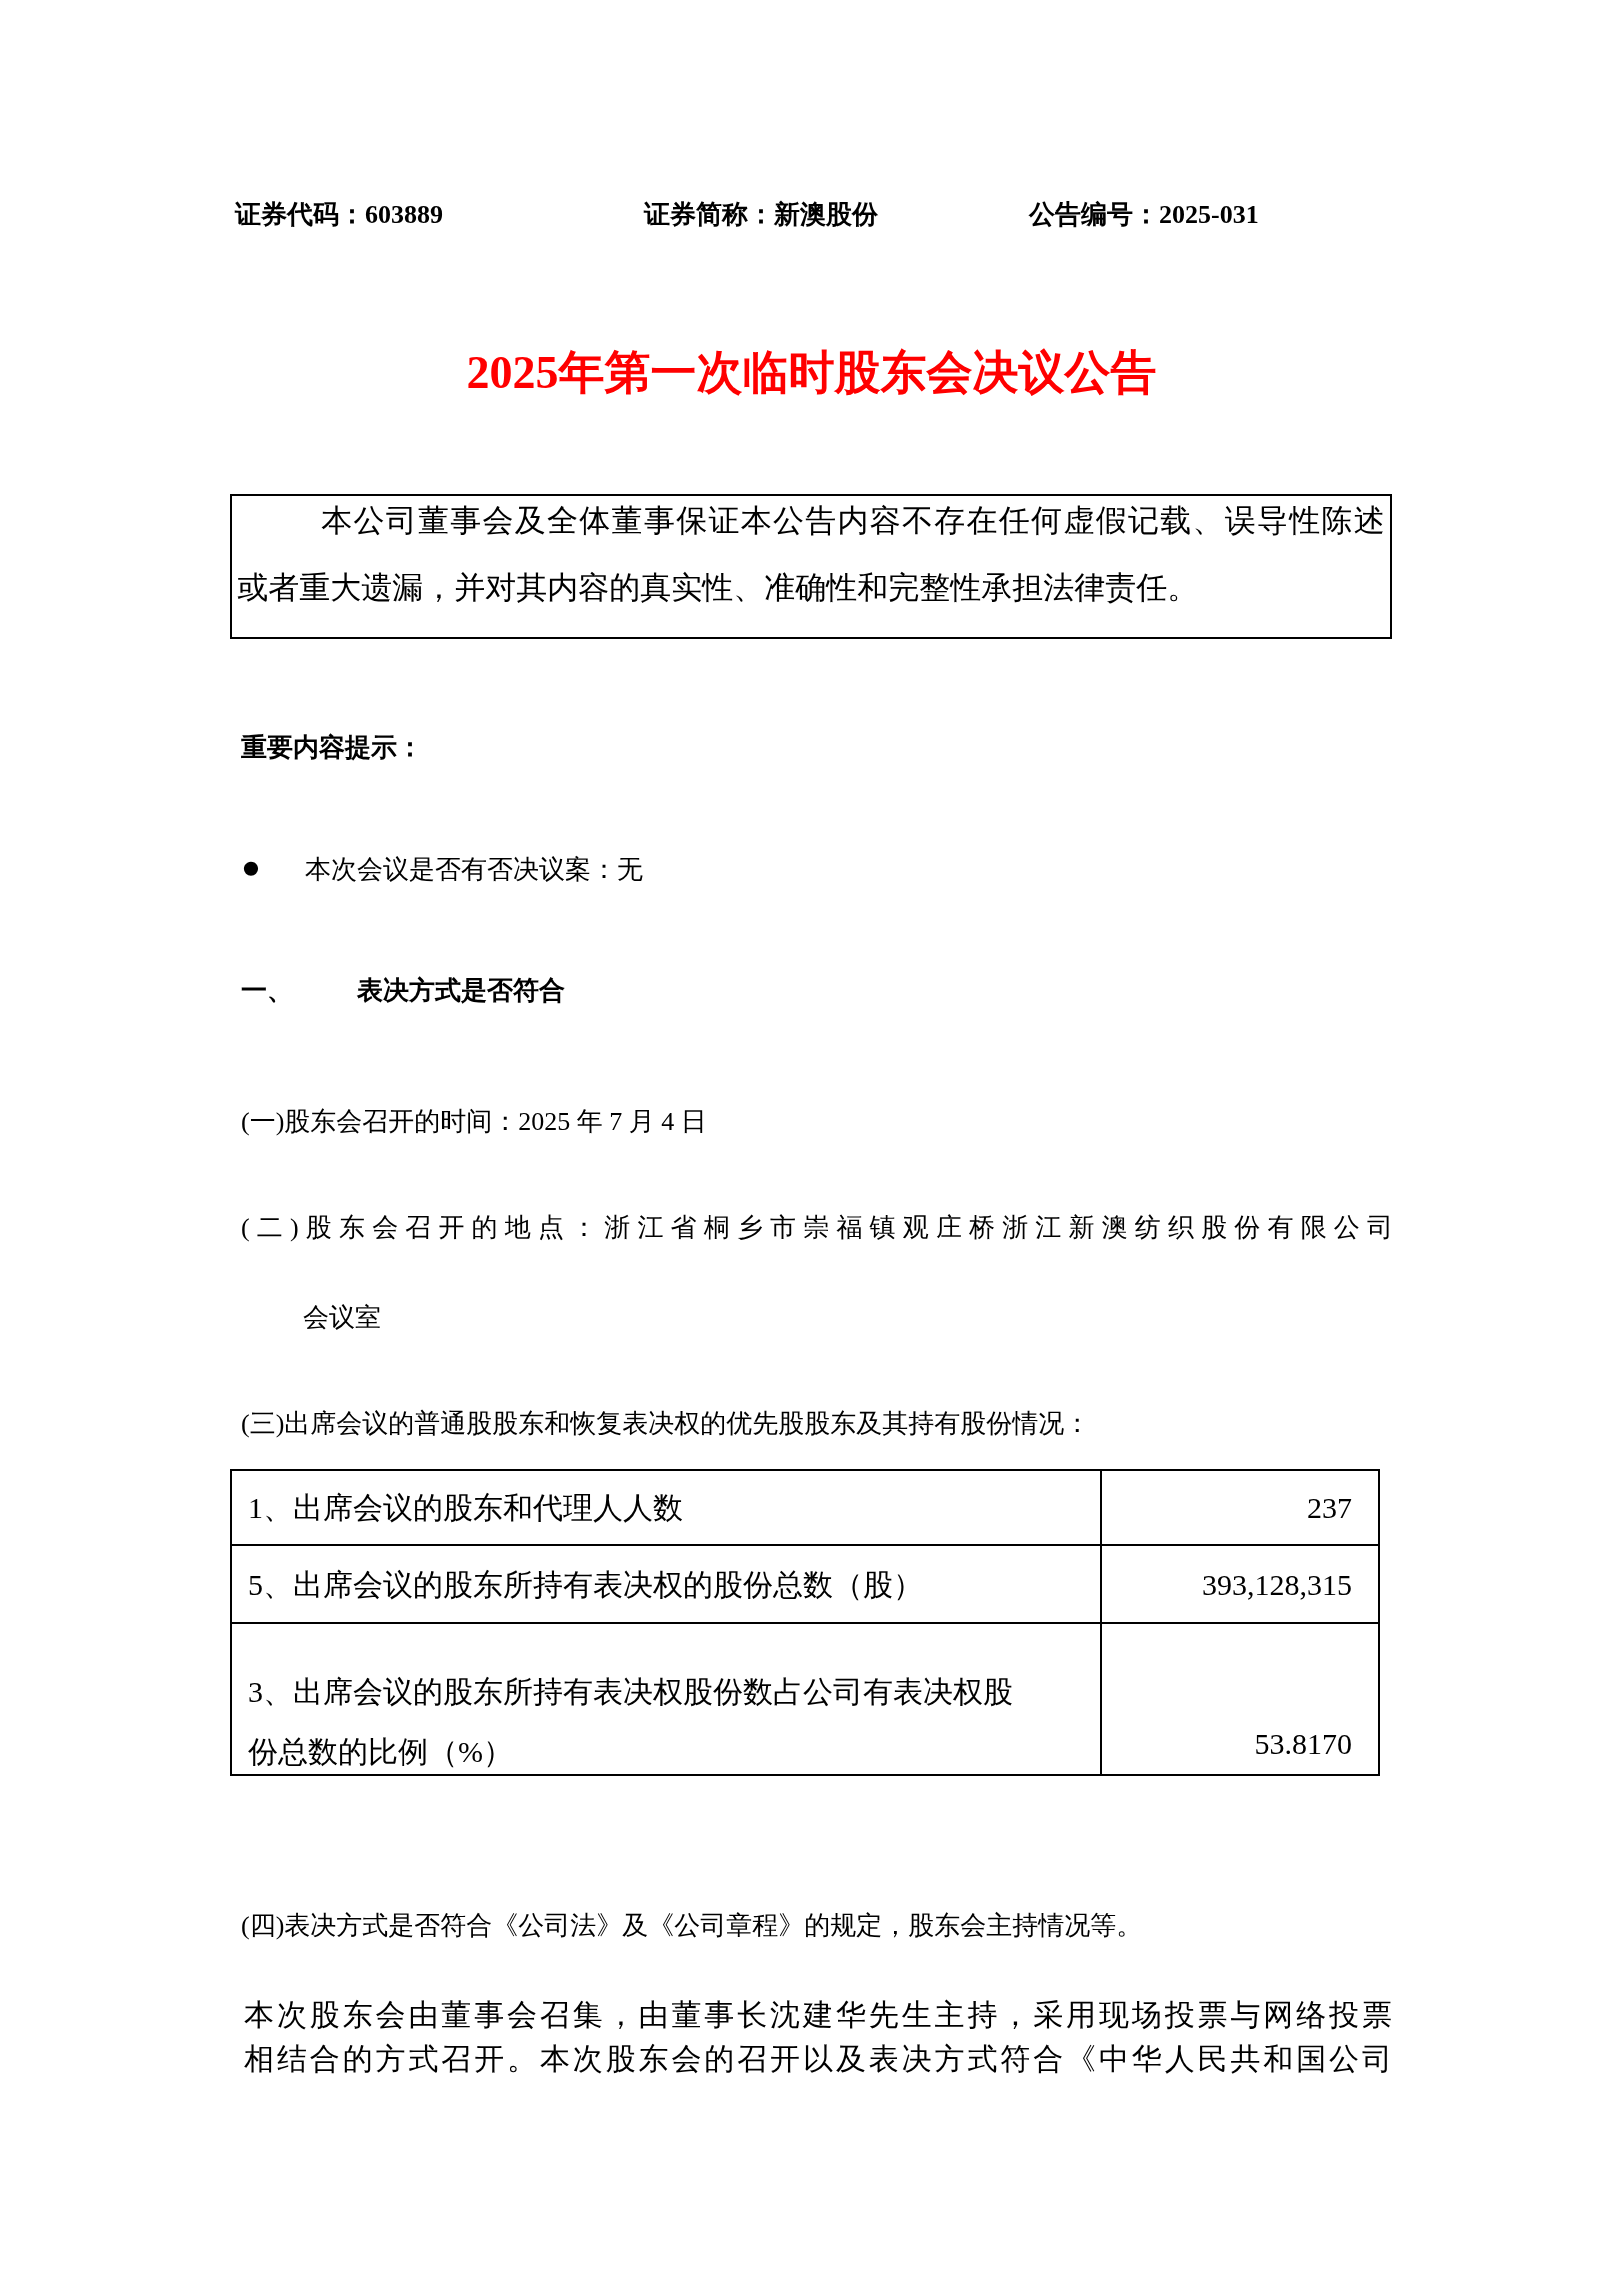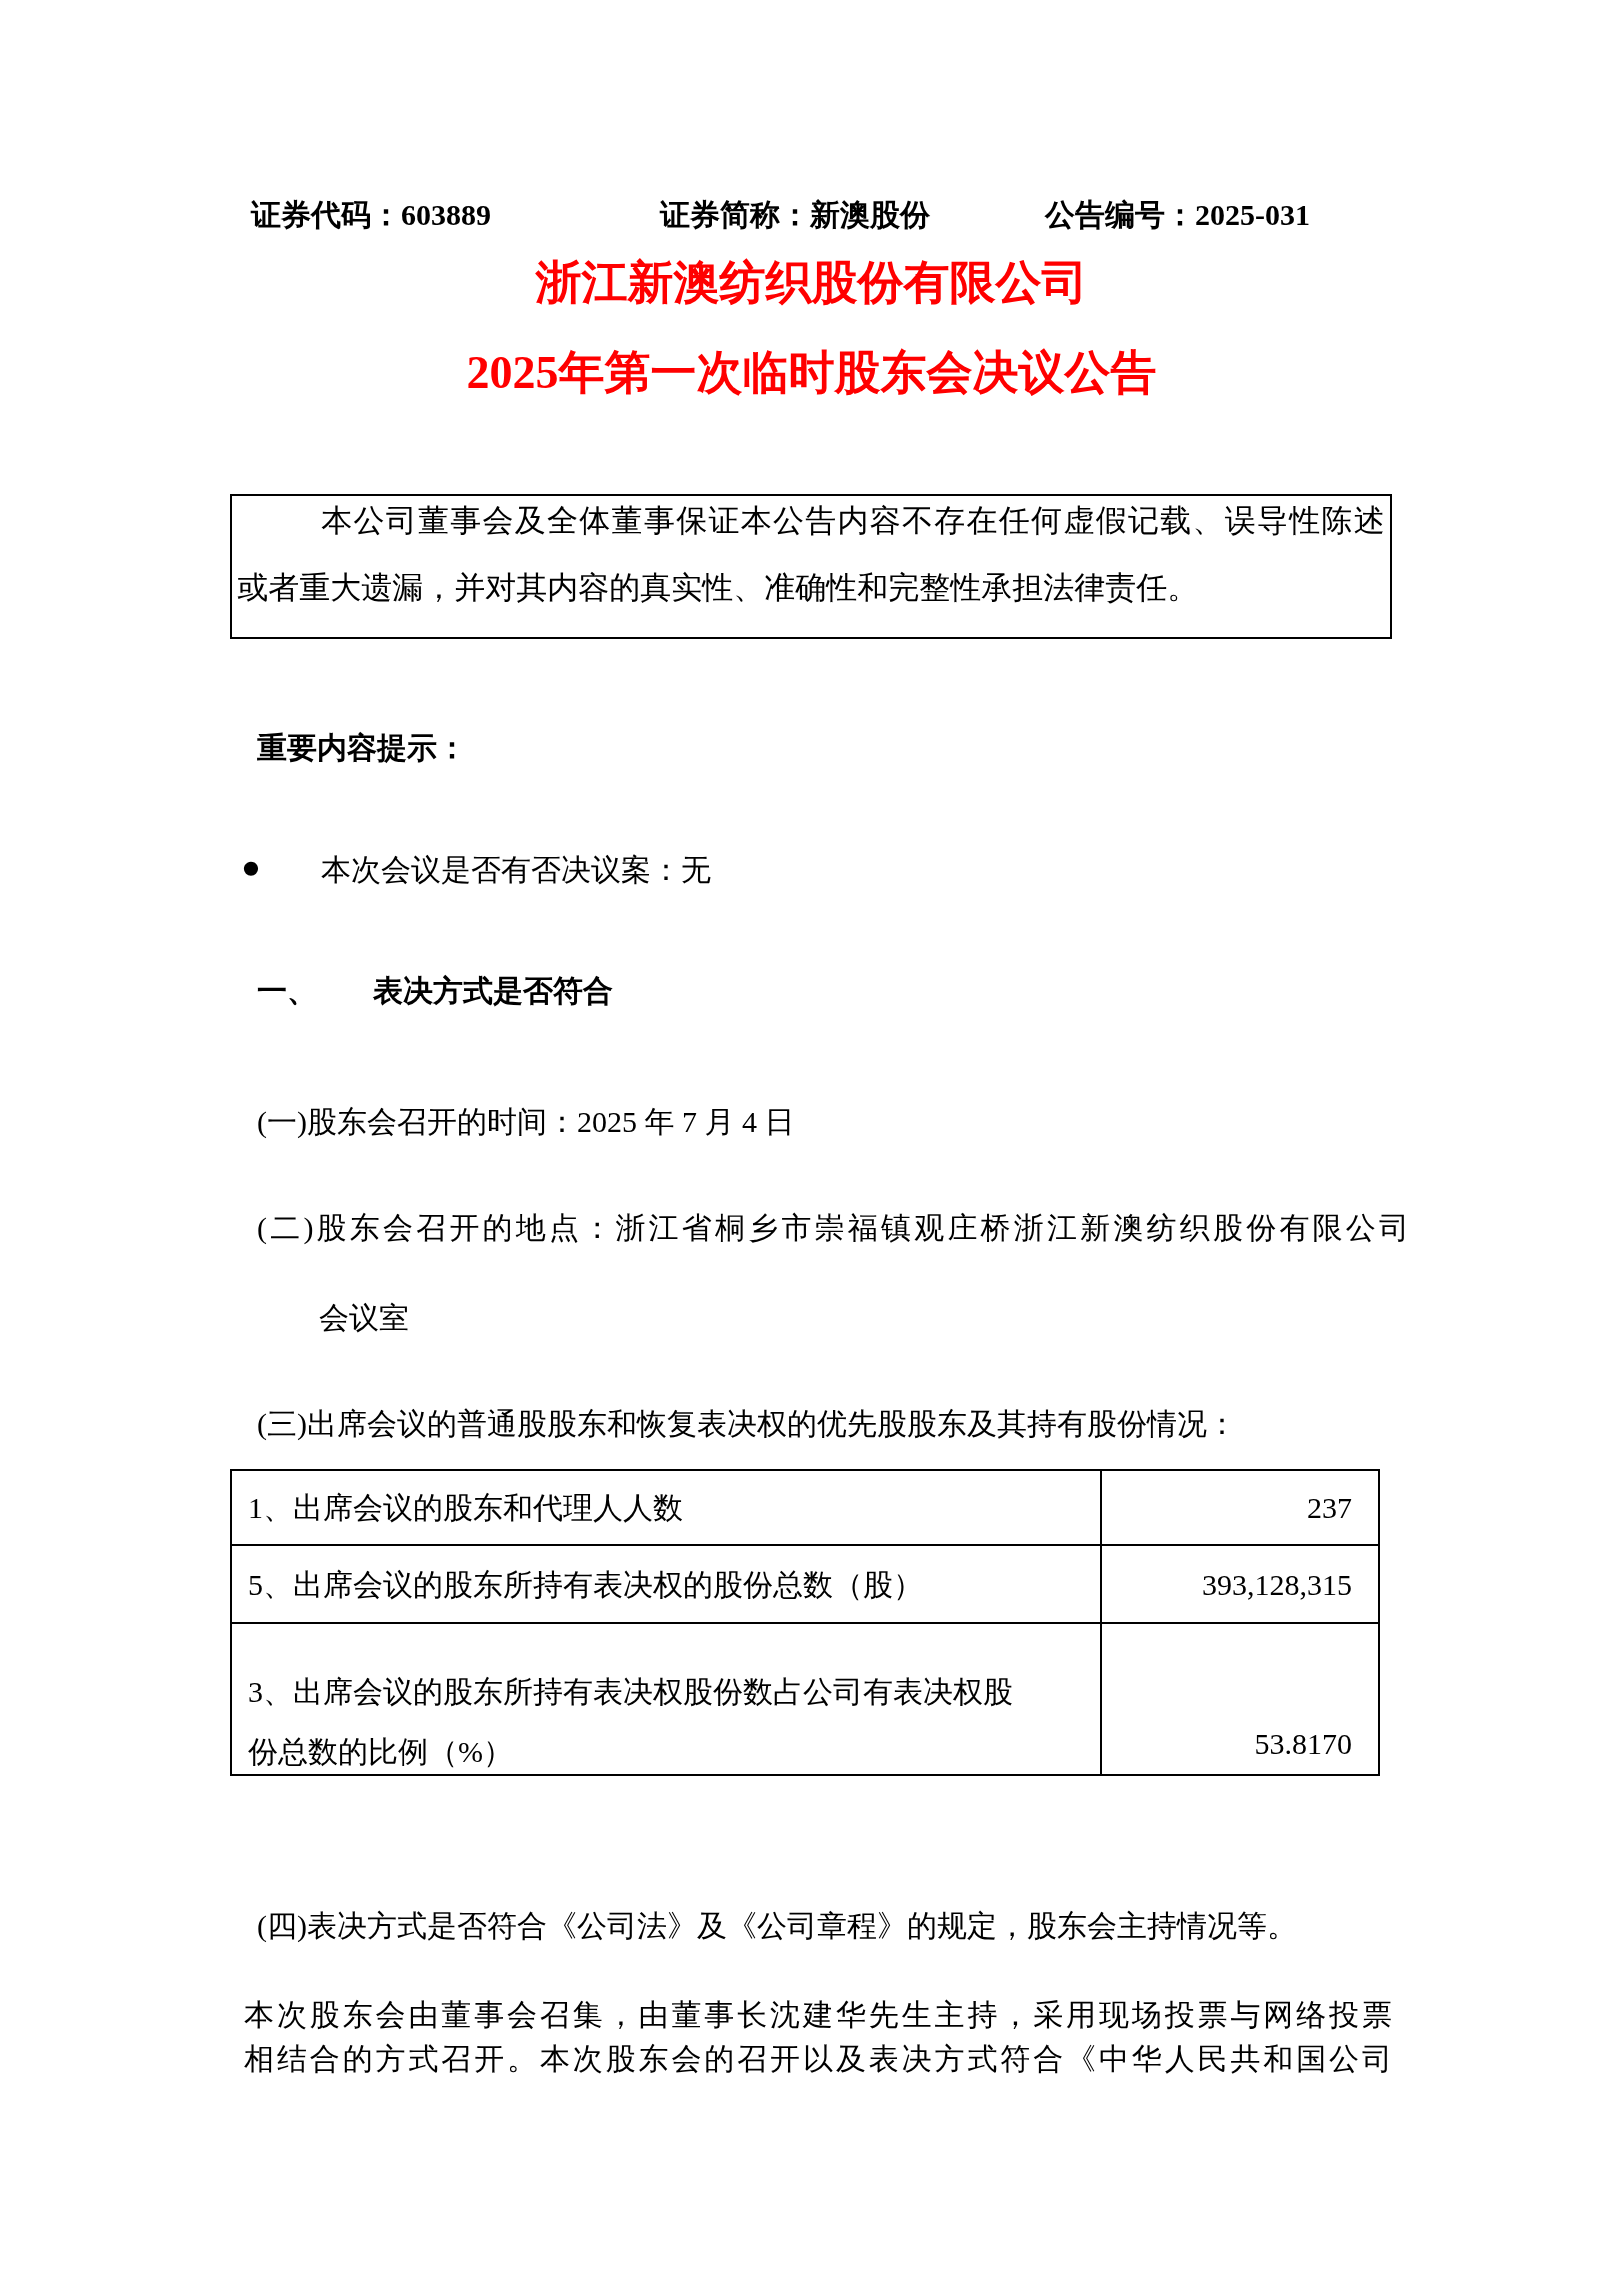--- a/index.html
+++ b/index.html
@@ -7,21 +7,21 @@
     position:relative;
     width:1623px;
     height:2295px;
     background:#ffffff;
     color:#000000;
     font-family:"Liberation Serif","DejaVu Serif",serif;
     overflow:hidden;
   }
   .abs{position:absolute;white-space:nowrap;}
   .b{font-weight:bold;}
-  .fs{font-size:30px;line-height:33px;margin-left:16px;}
+  .fs{font-size:26px;line-height:33px;}
 
   
   #hdr-code {left:235px;top:198px;}
   #hdr-abbr {left:644px;top:198px;}
   #hdr-no   {left:1029px;top:198px;}
 
   
   .doc-title{
     left:0;top:0;width:1623px;text-align:center;
     font-size:46px;line-height:48px;font-weight:bold;color:#ff0000;
@@ -97,21 +97,20 @@
   <div class="abs fs b" id="hdr-code">
     <span>证券代码：</span><span>603889</span>
   </div>
   <div class="abs fs b" id="hdr-abbr">
     <span>证券简称：</span><span>新澳股份</span>
   </div>
   <div class="abs fs b" id="hdr-no">
     <span>公告编号：</span><span>2025-031</span>
   </div>
 
-  <div class="abs doc-title" id="title-company">浙江新澳纺织股份有限公司</div>
   <div class="abs doc-title" id="title-announcement">2025年第一次临时股东会决议公告</div>
 
   <div class="abs" id="disclaimer">
     <div class="disc-line" id="disc-line-1">本公司董事会及全体董事保证本公告内容不存在任何虚假记载、误导性陈述</div>
     <div class="disc-line" id="disc-line-2">或者重大遗漏，并对其内容的真实性、准确性和完整性承担法律责任。</div>
   </div>
 
   <div class="abs fs b" id="notice-heading">重要内容提示：</div>
   <div class="abs" id="bullet-glyph">●</div>
   <div class="abs fs" id="bullet-text">本次会议是否有否决议案：无</div>

